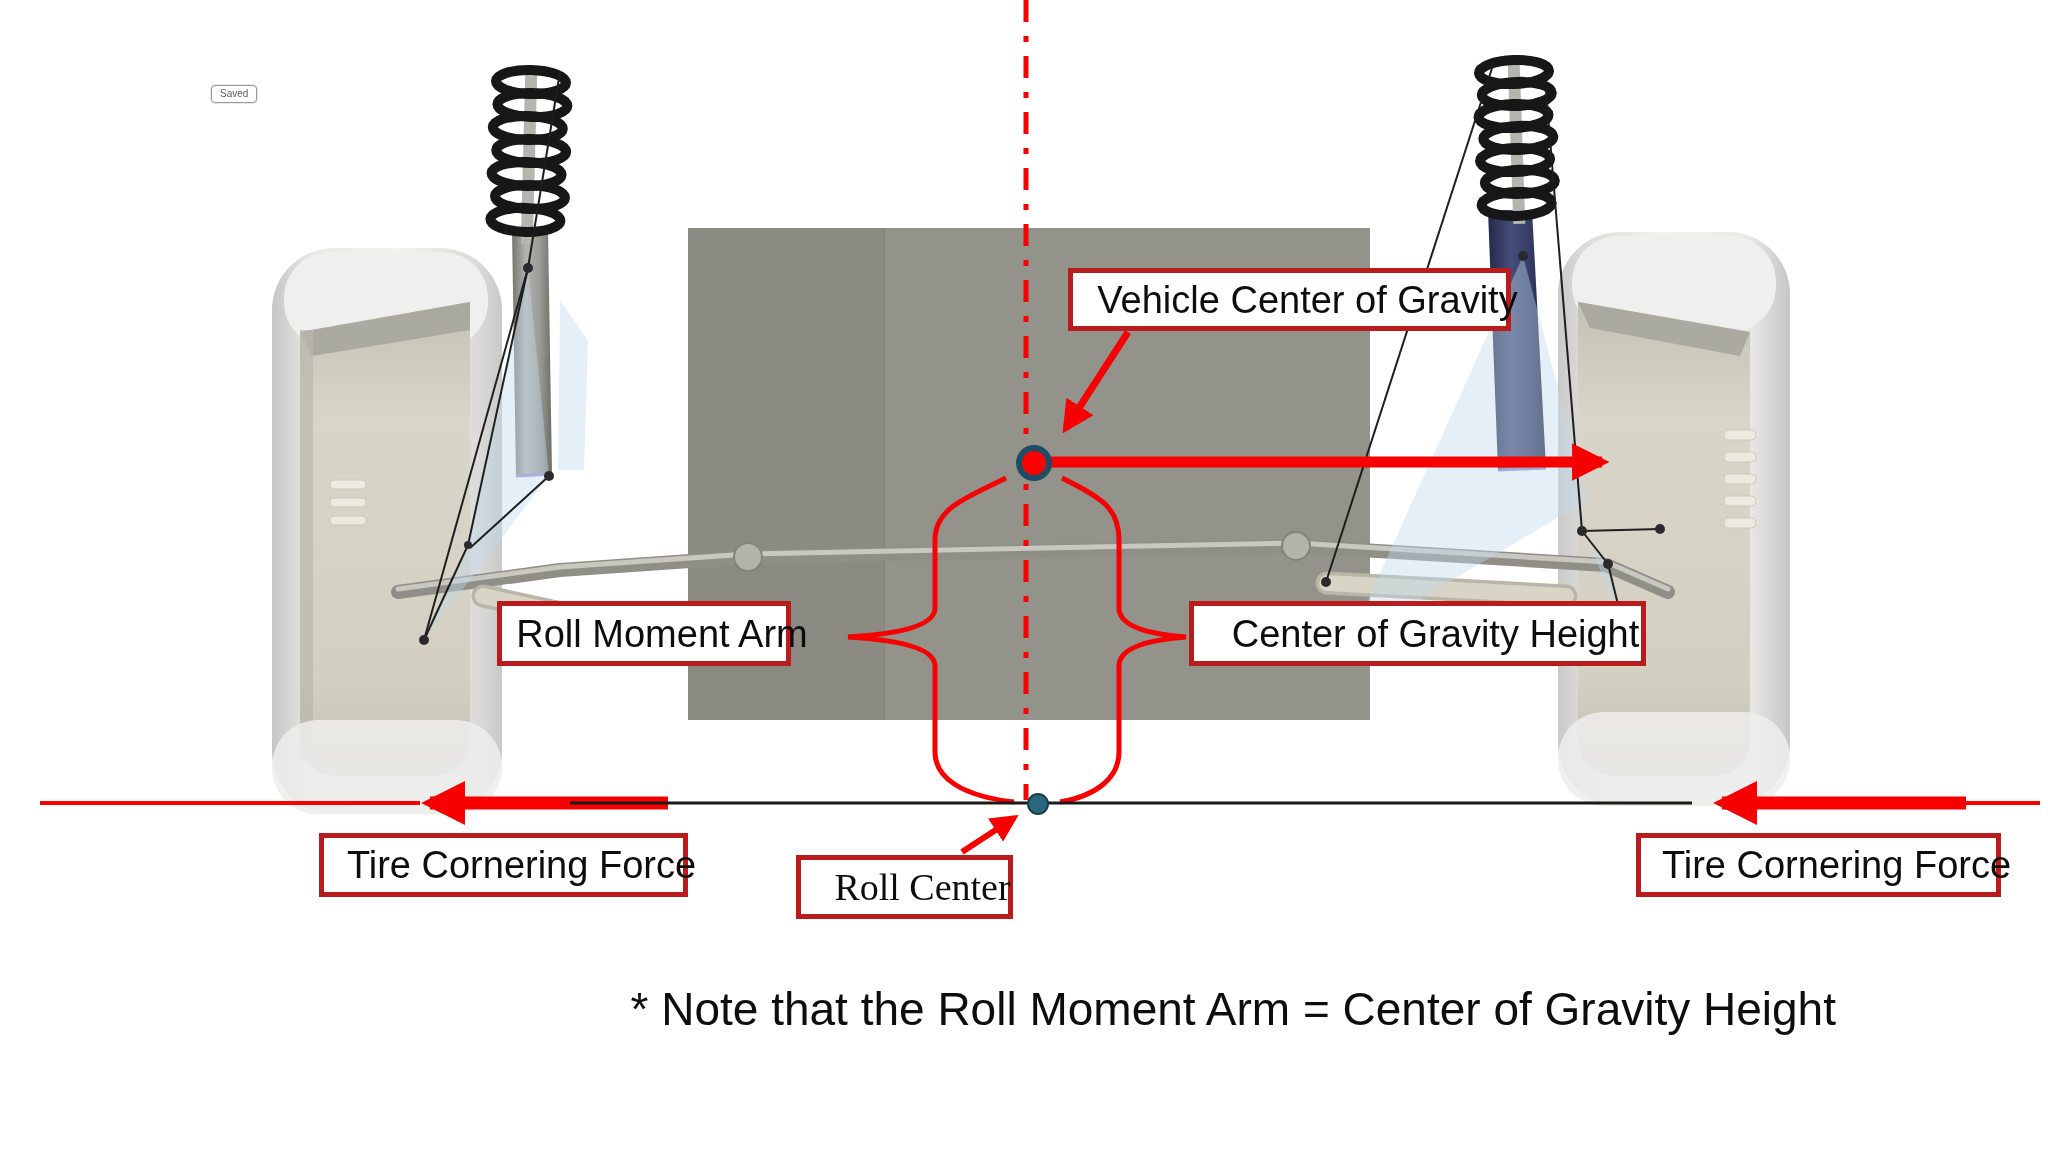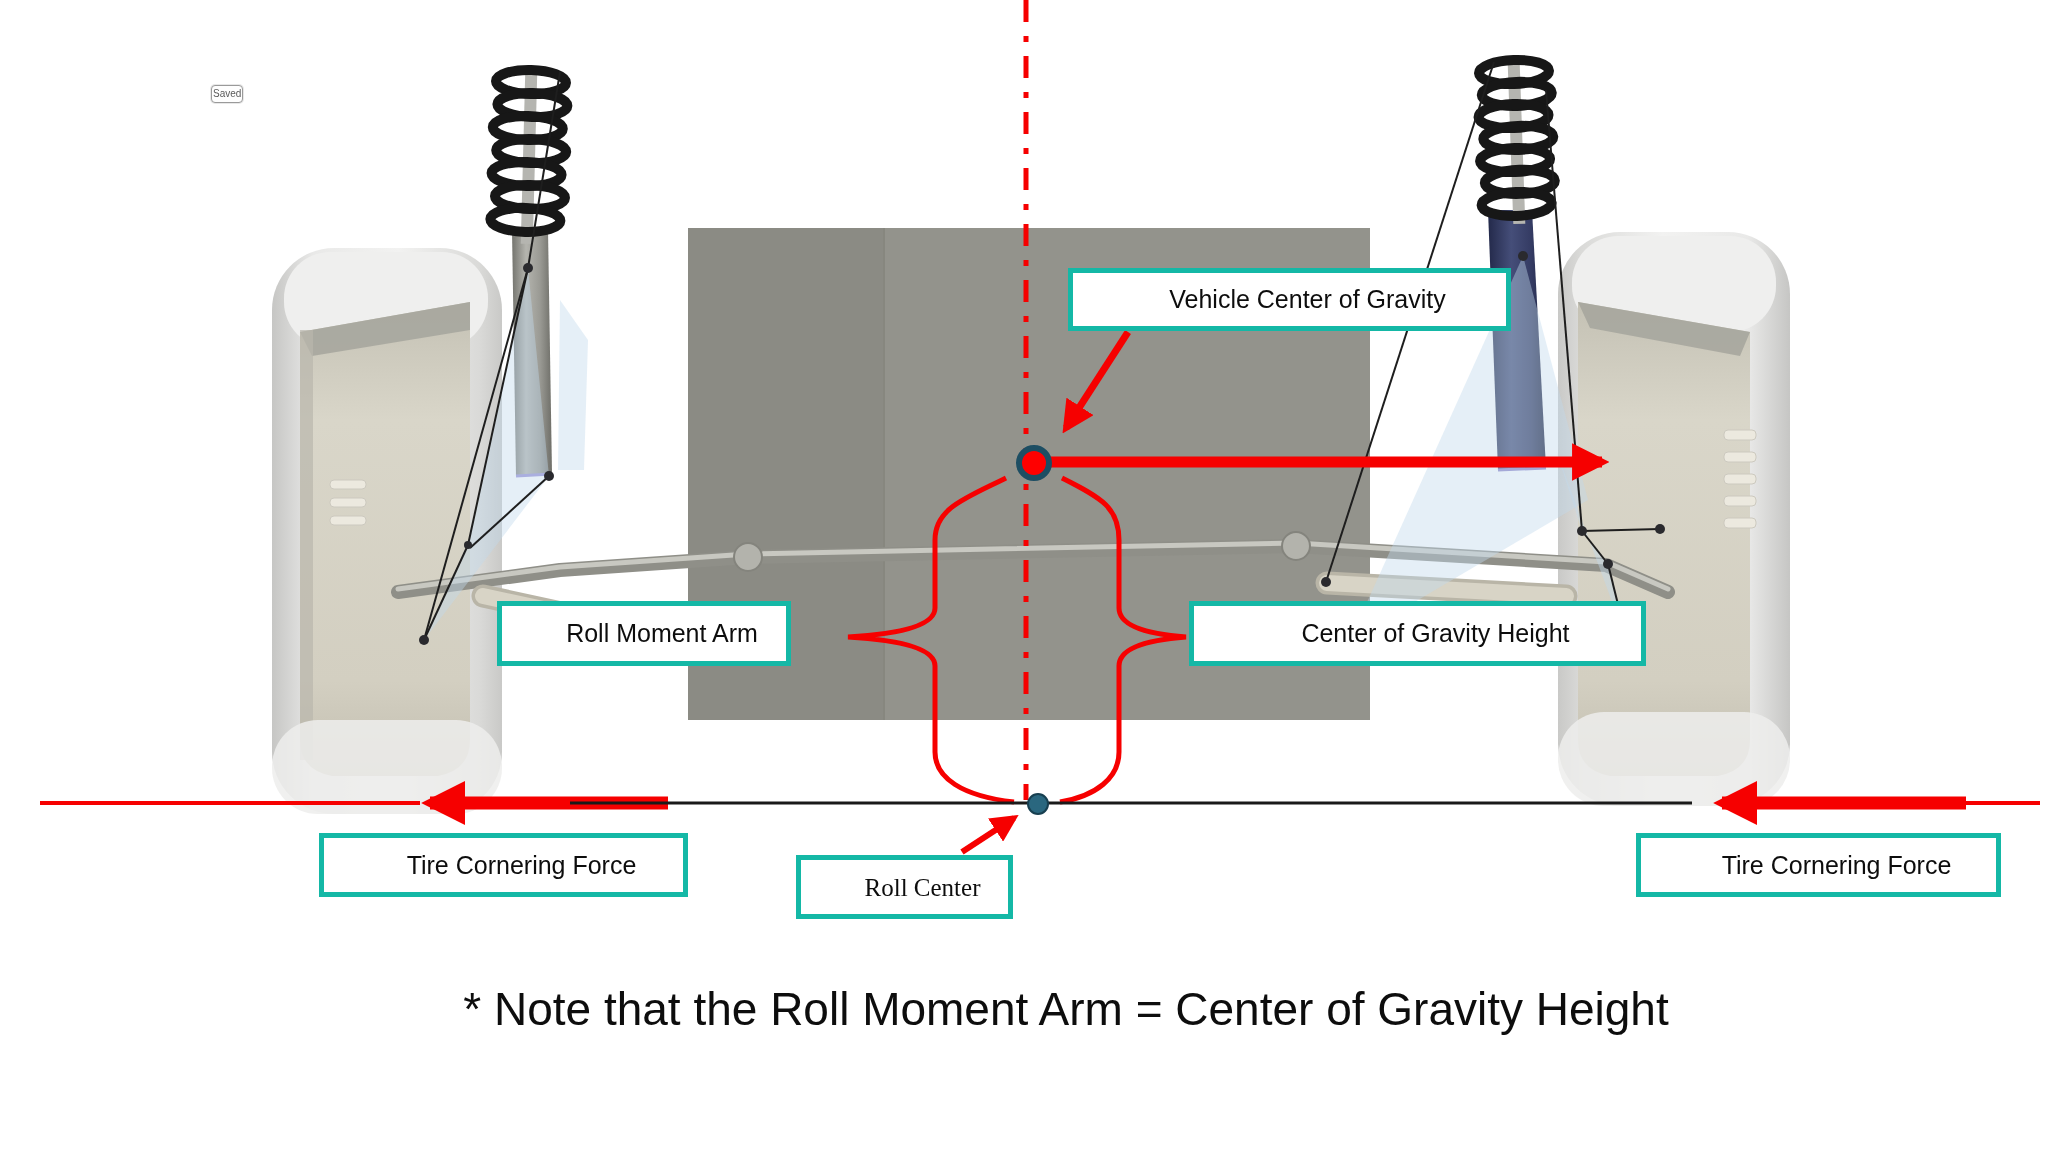--- a/index.html
+++ b/index.html
@@ -3,29 +3,29 @@
 <meta charset="utf-8">
 <style>
   html,body{margin:0;padding:0;background:#ffffff;}
   .stage{
     position:relative;width:2048px;height:1151px;background:#ffffff;overflow:hidden;
     font-family:"Liberation Sans", sans-serif;
   }
   .scene{position:absolute;left:0;top:0;}
   .callout{
     position:absolute;display:flex;align-items:center;justify-content:center;
-    background:#ffffff;border:5px solid #14b8a6;color:#0d0d0d;
-    font-size:25px;line-height:1;white-space:nowrap;box-sizing:border-box;padding-left:36px;
+    background:#ffffff;border:5px solid #b91c1c;color:#0d0d0d;
+    font-size:38px;line-height:1;white-space:nowrap;box-sizing:border-box;padding-left:36px;
   }
   .note{
-    position:absolute;left:296px;top:982px;width:1540px;text-align:center;
+    position:absolute;left:296px;top:982px;width:1540px;text-align:right;
     font-size:46px;color:#0d0d0d;letter-spacing:0px;
   }
   .saved-badge{
-    position:absolute;left:211px;top:85px;padding:3px 1px;border:1px solid #9a9a9a;
+    position:absolute;left:211px;top:85px;padding:3px 8px;border:1px solid #9a9a9a;
     border-radius:4px;background:#fefefe;color:#5a5a5a;font-size:10px;line-height:1;
     box-shadow:0 0 0 1px #e8e8e8;
   }
 </style>
 </head>
 <body>
 
 <div class="stage">
 
   <svg class="scene" width="2048" height="1151" viewBox="0 0 2048 1151">

